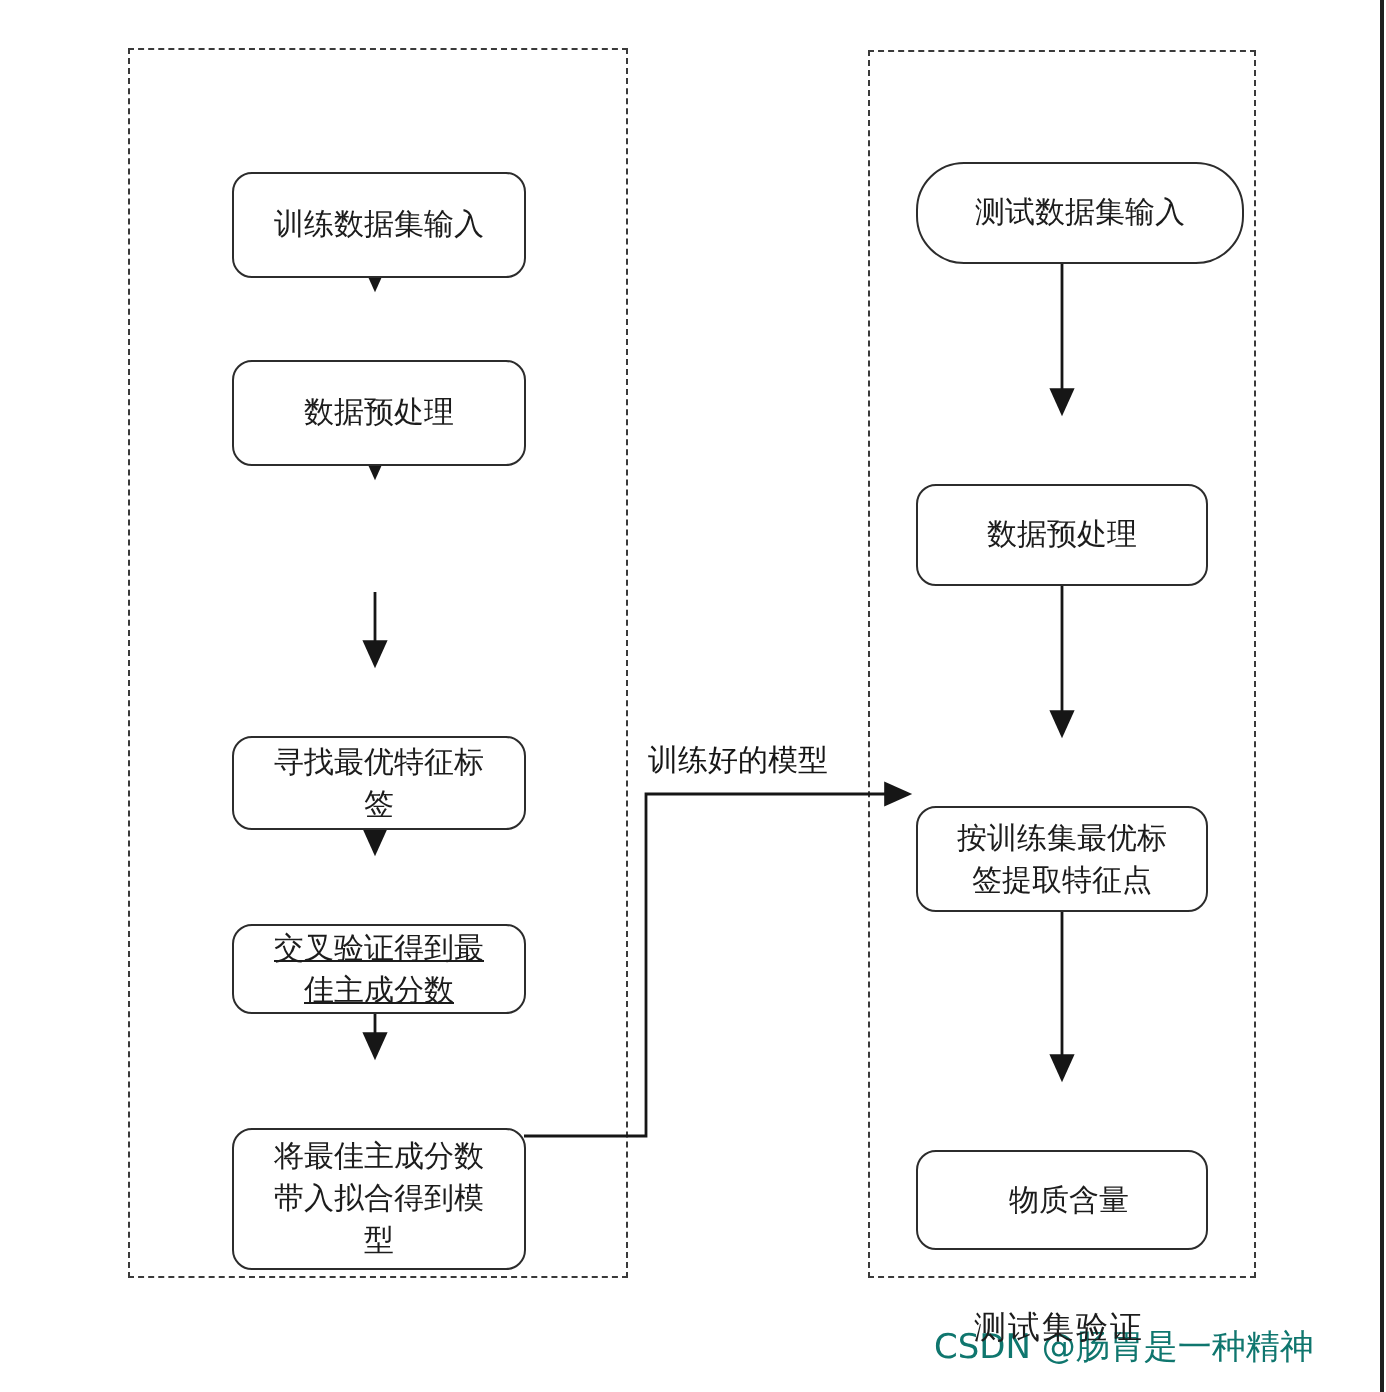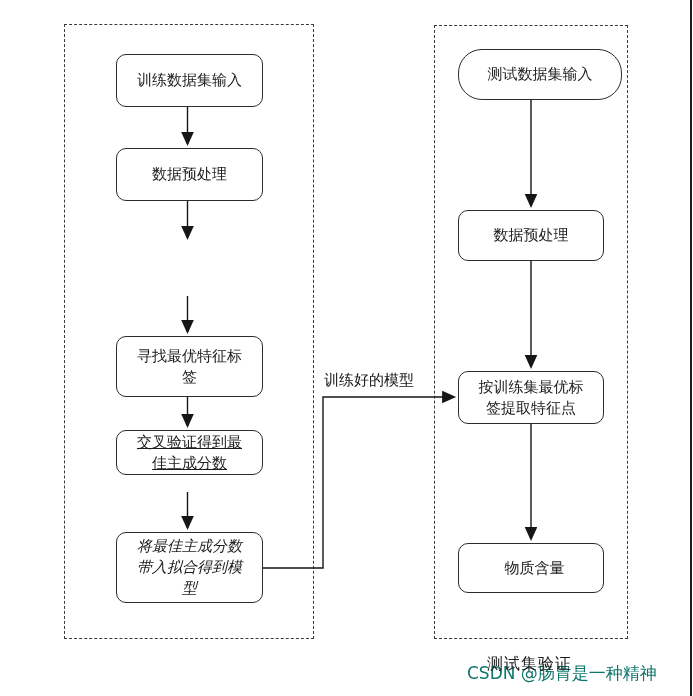--- a/index.html
+++ b/index.html
@@ -23,20 +23,21 @@
     border-radius:10px;
     background:#ffffff;
     display:flex;
     align-items:center;
     justify-content:center;
     text-align:center;
     font-size:15px;
     line-height:1.38;
     padding:2px 13px;
     z-index:3;
+    margin-top:32px;
   }
   #edge-layer{
     position:absolute;left:0;top:0;z-index:2;
     pointer-events:none;
   }
   .edge-label{
     position:absolute;
     font-size:15px;
     color:#161616;
     white-space:nowrap;
@@ -89,23 +90,23 @@
       <path d="M187.5 492 V528" marker-end="url(#ah)"></path>
       <path d="M531 100 V206" marker-end="url(#ah)"></path>
       <path d="M531 261 V367" marker-end="url(#ah)"></path>
       <path d="M531 424 V539" marker-end="url(#ah)"></path>
       <path d="M262 568 H323 V397 H454" marker-end="url(#ah)"></path>
     </g>
   </svg>
 
   <div class="node" style="left:116px;top:54px;width:147px;height:53px;">训练数据集输入</div>
   <div class="node" style="left:116px;top:148px;width:147px;height:53px;">数据预处理</div>
-  <div class="node" style="left:116px;top:336px;width:147px;height:61px;">寻找最优特征标签</div>
+  <div class="node" style="left:116px;top:336px;width:147px;height:47px;">寻找最优特征标签</div>
   <div class="node" style="left:116px;top:430px;width:147px;height:45px;text-decoration:underline;">交叉验证得到最佳主成分数</div>
-  <div class="node" style="left:116px;top:532px;width:147px;height:71px;font-style:italic;">将最佳主成分数带入拟合得到模型</div>
+  <div class="node" style="left:116px;top:532px;width:147px;height:71px;">将最佳主成分数带入拟合得到模型</div>
 
   <div class="node" style="left:458px;top:49px;width:164px;height:51px;border-radius:24px;">测试数据集输入</div>
   <div class="node" style="left:458px;top:210px;width:146px;height:51px;">数据预处理</div>
   <div class="node" style="left:458px;top:371px;width:146px;height:53px;">按训练集最优标签提取特征点</div>
   <div class="node" style="left:458px;top:543px;width:146px;height:50px;padding-left:20px;">物质含量</div>
 
   <div class="edge-label" style="left:324px;top:371px;">训练好的模型</div>
 
   <div class="caption" style="left:487px;top:654px;">测试集验证</div>
 

